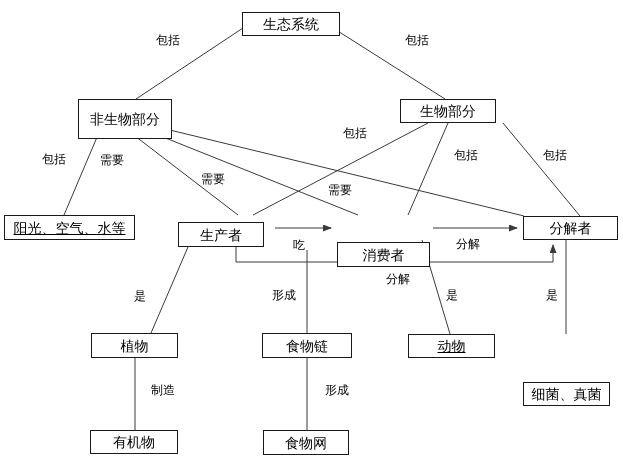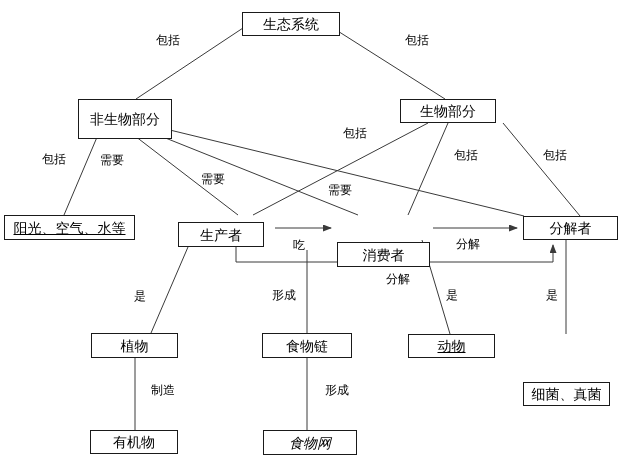--- a/index.html
+++ b/index.html
@@ -102,21 +102,21 @@
     </div>
     <div class="node" style="left: 408px; top: 334px; width: 87px; height: 24px; text-decoration: underline;">
       <span>动物</span>
     </div>
     <div class="node" style="left: 523px; top: 334px; width: 87px; height: 24px; margin-top: 48px;">
       <span>细菌、真菌</span>
     </div>
     <div class="node" style="left: 90px; top: 430px; width: 88px; height: 24px;">
       <span>有机物</span>
     </div>
-    <div class="node" style="left: 263px; top: 430px; width: 94px; height: 25px; font-style: italic;">
+    <div class="node" style="left: 263px; top: 430px; width: 86px; height: 25px;">
       <span>食物网</span>
     </div>
     <div class="edge-label" style="left: 168px; top: 40px;">包括</div>
     <div class="edge-label" style="left: 417px; top: 40px;">包括</div>
     <div class="edge-label" style="left: 54px; top: 159px;">包括</div>
     <div class="edge-label" style="left: 112px; top: 160px;">需要</div>
     <div class="edge-label" style="left: 213px; top: 179px;">需要</div>
     <div class="edge-label" style="left: 340px; top: 190px;">需要</div>
     <div class="edge-label" style="left: 355px; top: 133px;">包括</div>
     <div class="edge-label" style="left: 466px; top: 155px;">包括</div>

